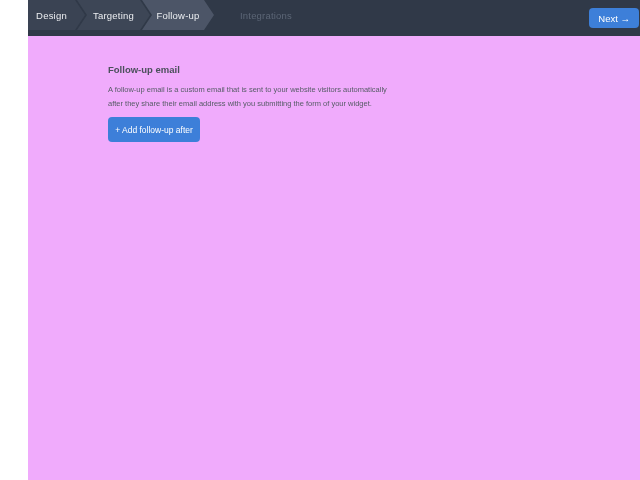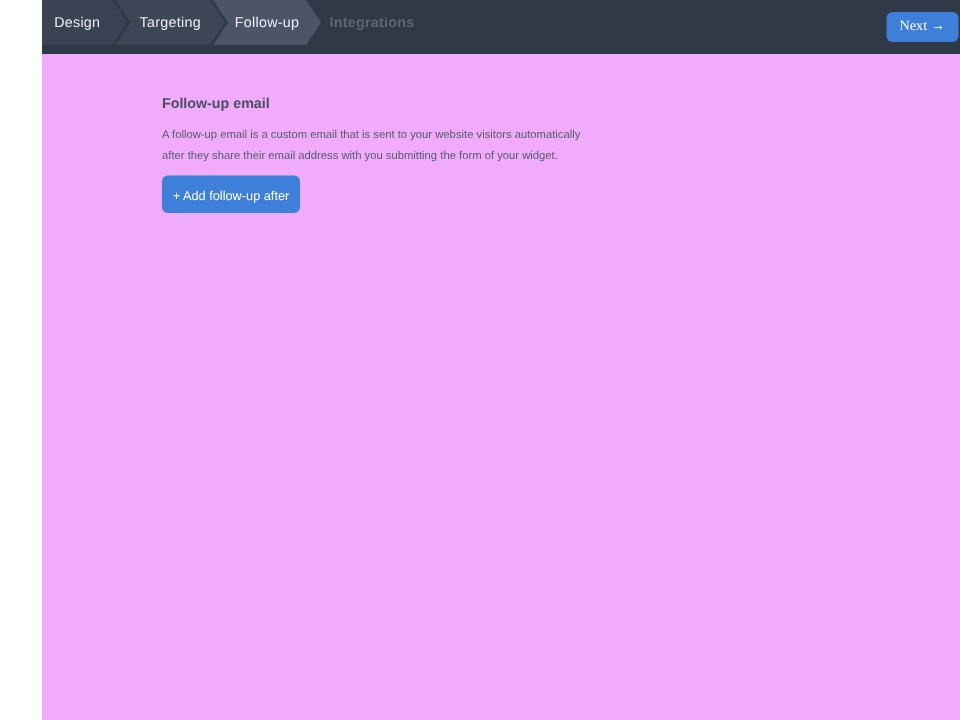--- a/index.html
+++ b/index.html
@@ -51,39 +51,38 @@
     background: #3d4656;
     clip-path: polygon(0 0, calc(100% - 10px) 0, 100% 50%, calc(100% - 10px) 100%, 0 100%, 10px 50%);
   }
   .tab-followup {
     left: 114px; width: 72px;
     padding-left: 10px; padding-right: 10px;
     background: #4c5567;
     clip-path: polygon(0 0, calc(100% - 10px) 0, 100% 50%, calc(100% - 10px) 100%, 0 100%, 10px 50%);
   }
   .tab-integrations {
-    left: 178px; width: 84px;
+    left: 196px; width: 84px;
     padding-left: 10px; padding-right: 10px;
     background: transparent;
     color: #5c6676;
     clip-path: polygon(0 0, calc(100% - 10px) 0, 100% 50%, calc(100% - 10px) 100%, 0 100%, 10px 50%);
-    font-weight: bold;
   }
 
   .next-btn {
     position: absolute;
     top: 8px;
     right: 29px;
     height: 20px;
     padding: 0 9px;
     display: flex;
     align-items: center;
     background: #3d7fd9;
     color: #ffffff;
-    font-family: Liberation Serif, serif;
+    font-family: Liberation Sans, sans-serif;
     font-size: 9.5px;
     border: none;
     border-radius: 4px;
     cursor: pointer;
   }
   .close-btn {
     position: absolute;
     top: 10px;
     right: 7px;
     width: 16px;

